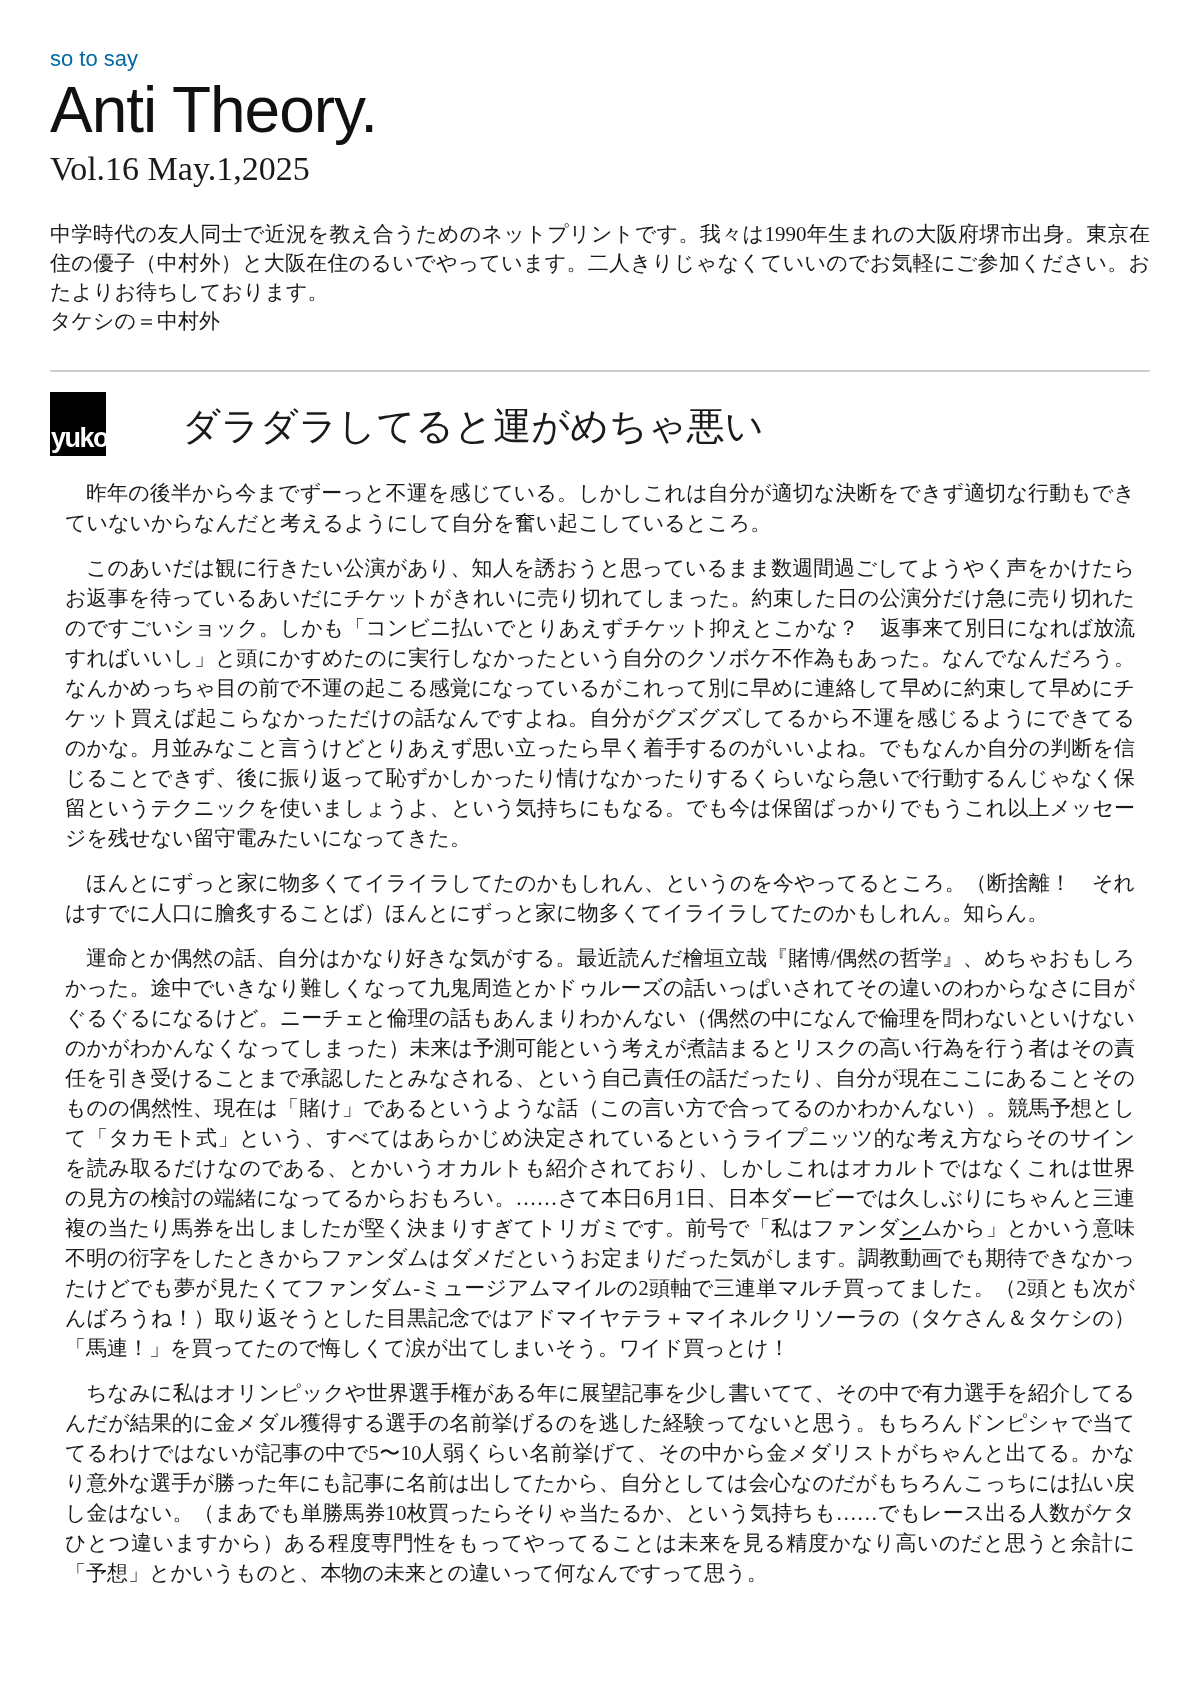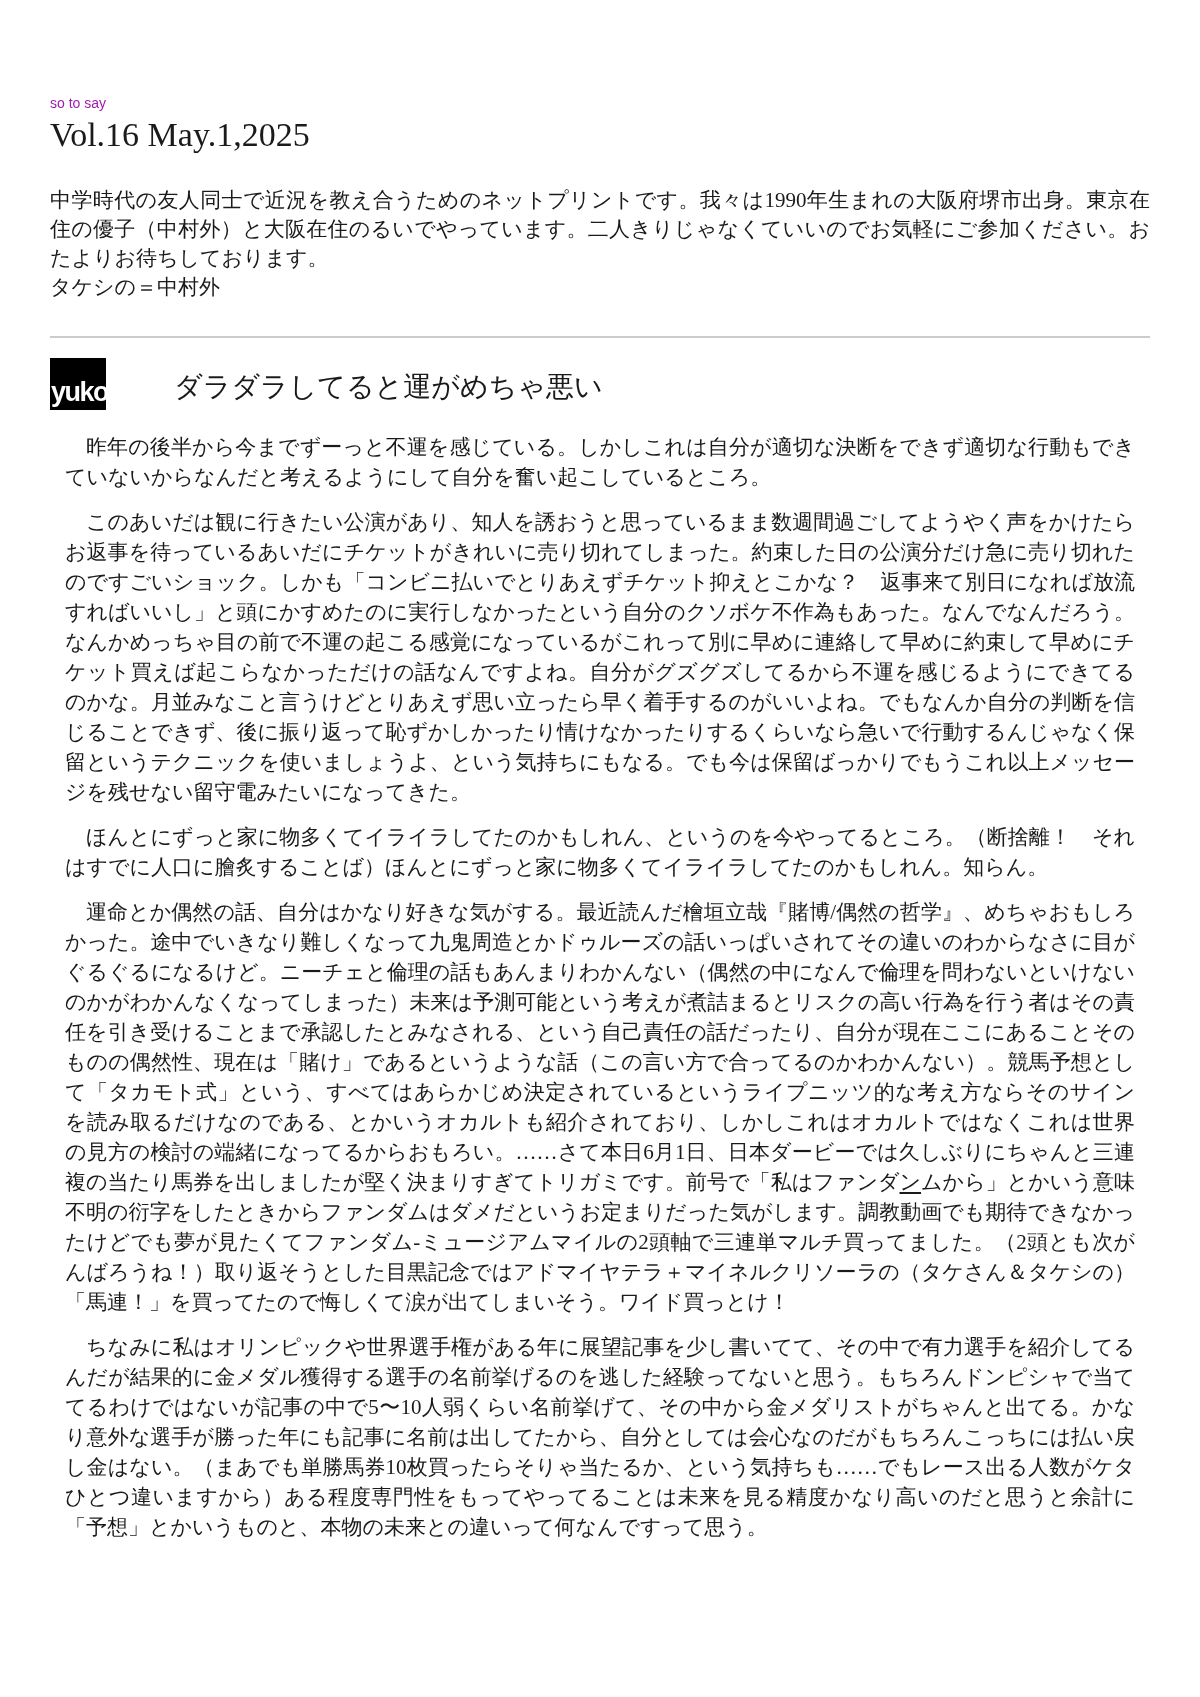--- a/index.html
+++ b/index.html
@@ -12,24 +12,23 @@
     width: 1200px;
     min-height: 1697px;
     box-sizing: border-box;
     padding: 46px 50px 40px 50px;
     background: #ffffff;
     font-family: "Liberation Serif", "DejaVu Serif", serif;
   }
   
   .kicker {
     font-family: "Liberation Sans", "DejaVu Sans", sans-serif;
-    font-size: 14px;
+    font-size: 22px;
     line-height: 26px;
-    color: #a21caf;
-    margin-top: 44px;
+    color: #0369a1;
   }
   .main-title {
     font-family: "Liberation Sans", "DejaVu Sans", sans-serif;
     font-size: 64px;
     line-height: 68px;
     font-weight: 500;
     letter-spacing: -1px;
     margin: 4px 0 6px 0;
     color: #111111;
   }
@@ -54,59 +53,60 @@
   }
   
   .article-header {
     display: flex;
     align-items: flex-end;
     gap: 68px;
     margin-top: 2px;
   }
   .badge {
     width: 56px;
-    height: 52px;
+    height: 64px;
     background: #000000;
     color: #ffffff;
     font-family: "Liberation Sans", "DejaVu Sans", sans-serif;
     font-weight: 700;
     font-size: 27px;
     letter-spacing: -1.5px;
     display: flex;
     align-items: flex-end;
     justify-content: flex-start;
     padding: 0 0 2px 1px;
     box-sizing: border-box;
     flex: 0 0 auto;
   }
   .article-title {
-    font-size: 28px;
+    font-size: 38px;
     line-height: 1.2;
     font-weight: 400;
-    margin: 0 0 6px 0;
+    margin: 0 0 6px 8px;
   }
   .article-body {
     margin-top: 22px;
   }
   .body-para {
     margin: 15px;
     font-size: 21px;
     line-height: 30px;
     text-indent: 1em;
     text-align: justify;
   }
   .u { text-decoration: underline; text-underline-offset: 3px; }
 </style>
 </head>
 <body>
 
 <div class="page">
 
   <header>
     <div class="kicker">so to say</div>
+    <h1 class="main-title">Anti Theory.</h1>
     <div class="issue">Vol.16 May.1,2025</div>
   </header>
 
   <section class="intro">
     <p>中学時代の友人同士で近況を教え合うためのネットプリントです。我々は1990年生まれの大阪府堺市出身。東京在住の優子（中村外）と大阪在住のるいでやっています。二人きりじゃなくていいのでお気軽にご参加ください。おたよりお待ちしております。</p>
     <p>タケシの＝中村外</p>
   </section>
 
   <hr class="divider">
 

